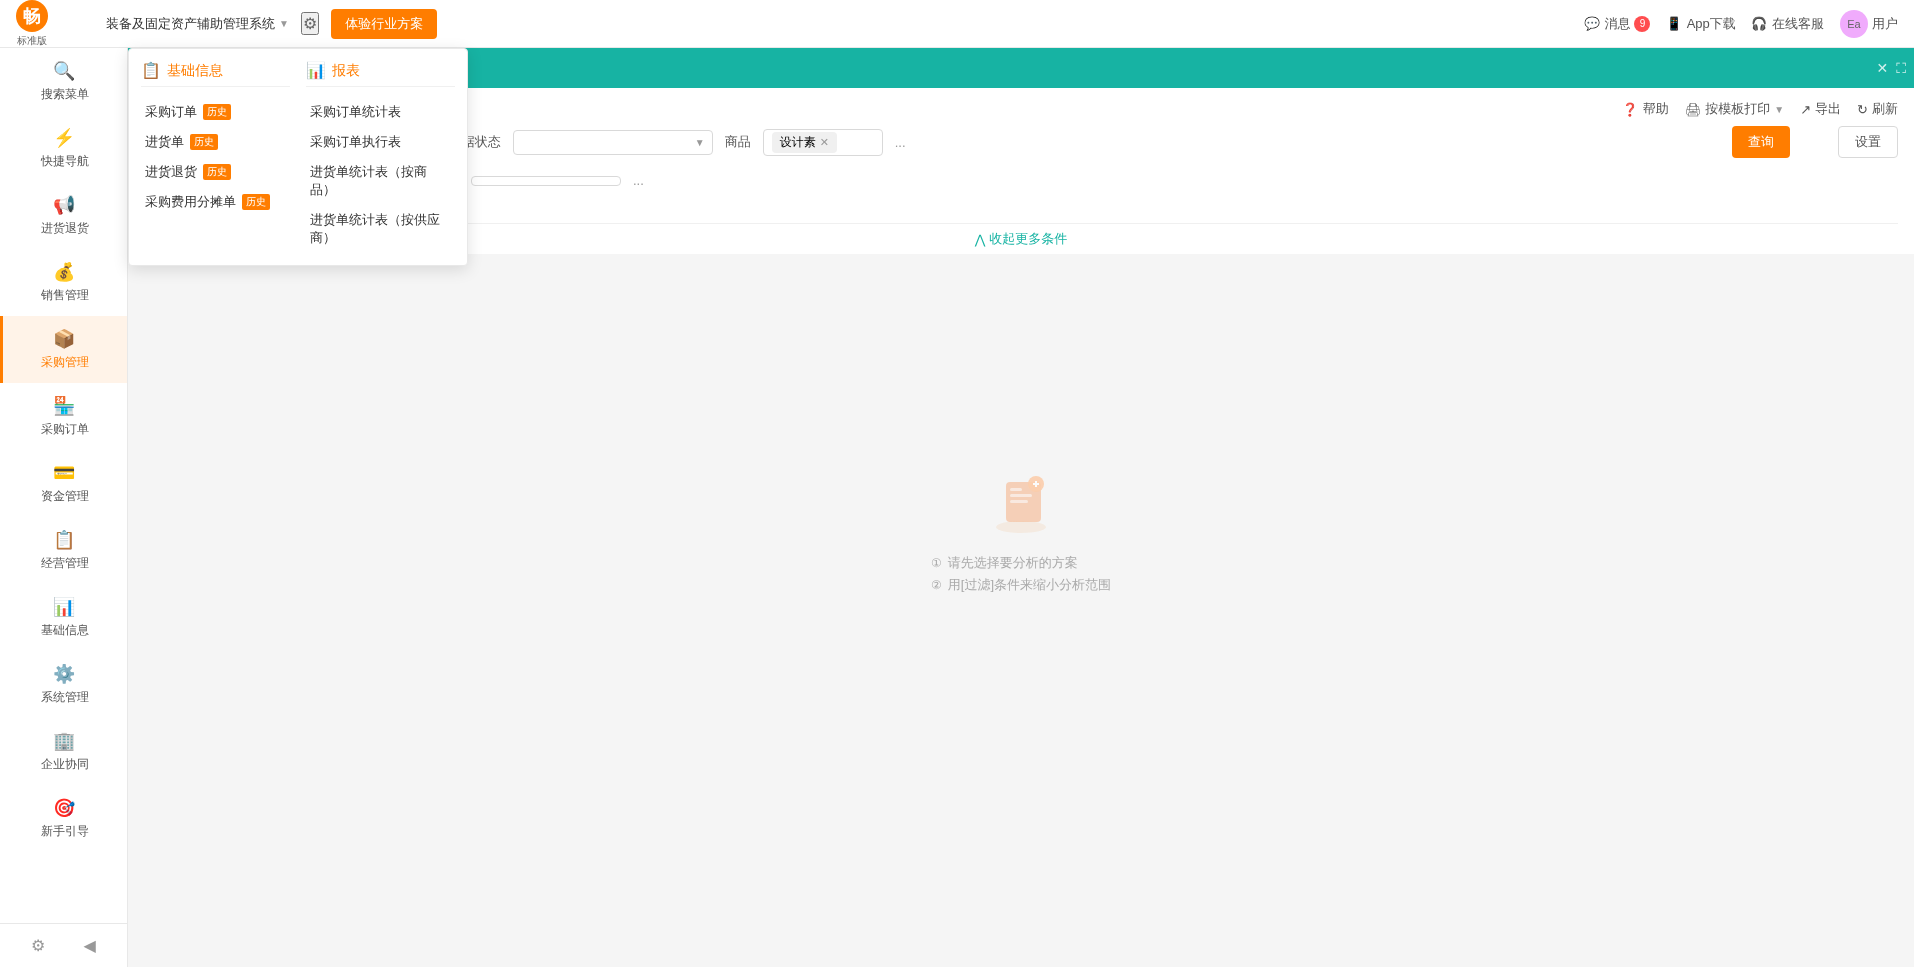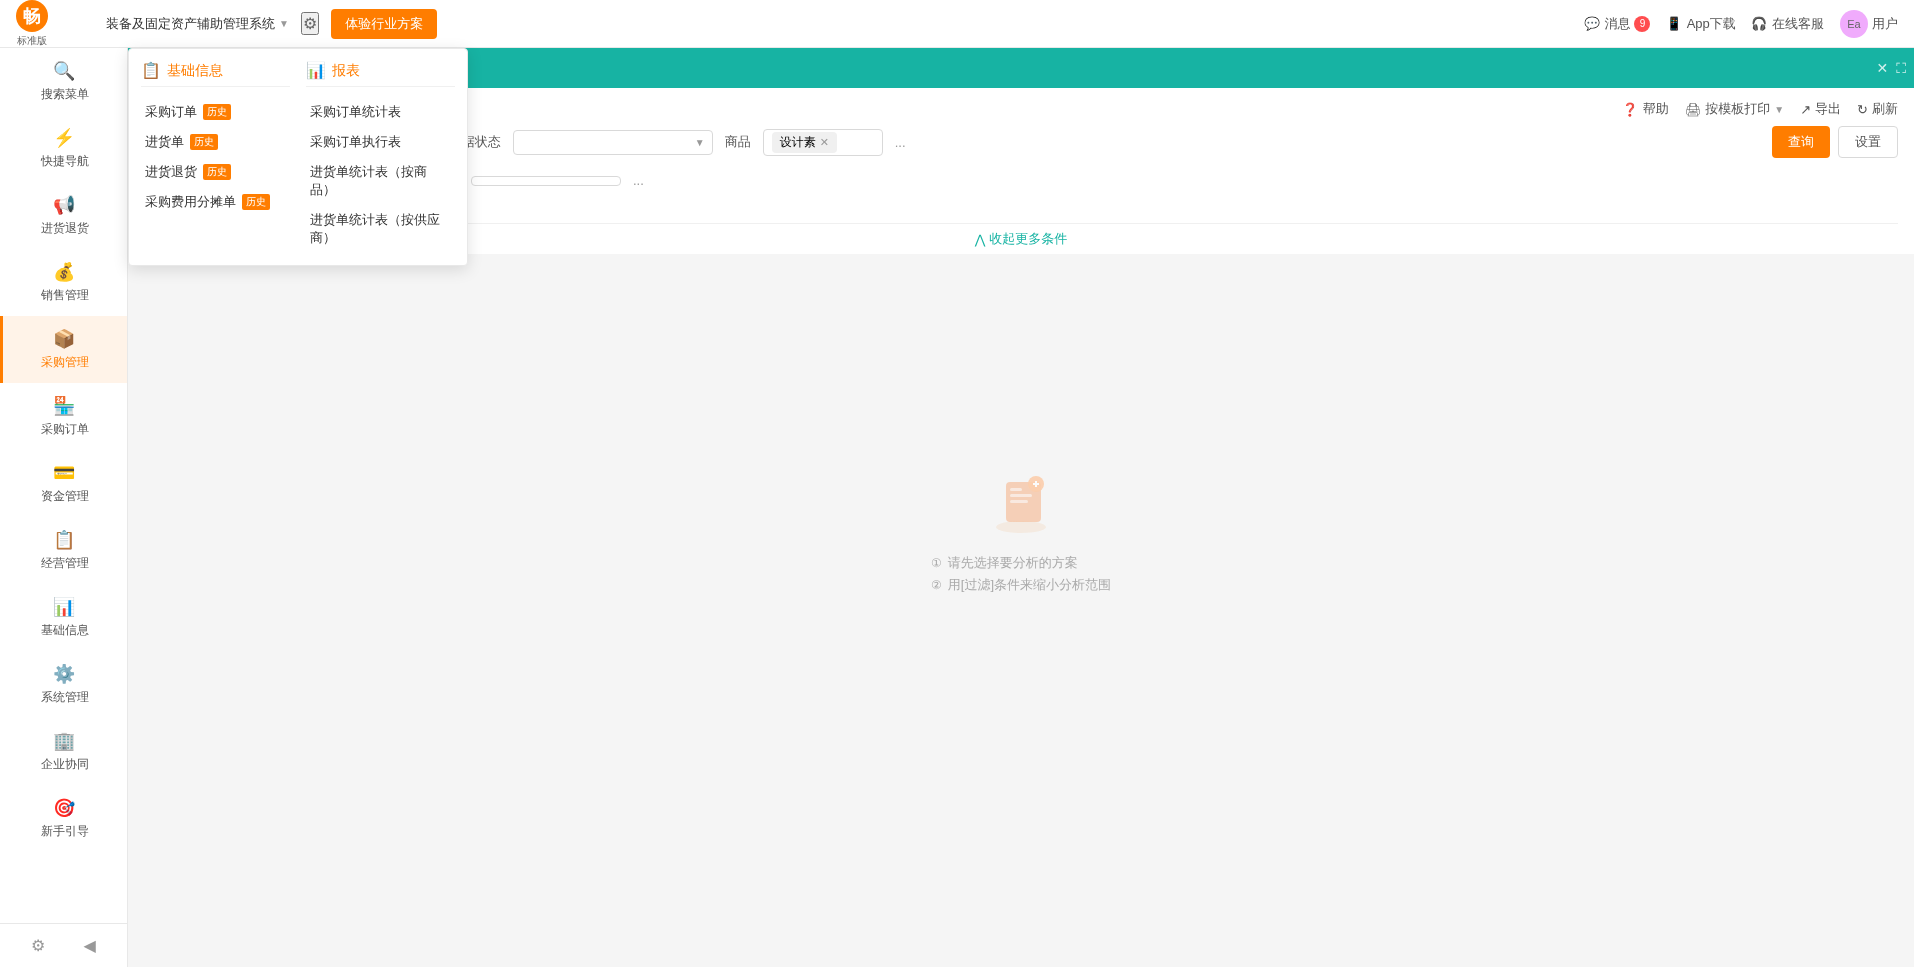--- a/index.html
+++ b/index.html
@@ -42,21 +42,21 @@
     .tab-item.active-tab { background: #fff; color: #17b3a3; border-radius: 4px 4px 0 0; }
     .tab-close { font-size: 10px; color: #999; cursor: pointer; }
     .tab-bar-right { margin-left: auto; display: flex; align-items: center; gap: 8px; color: white; font-size: 16px; }
     .filter-row { display: flex; align-items: center; gap: 12px; margin-bottom: 10px; flex-wrap: wrap; }
     .filter-label { color: #555; font-size: 13px; white-space: nowrap; }
     .filter-input { border: 1px solid #d9d9d9; border-radius: 4px; padding: 4px 8px; font-size: 13px; color: #333; }
     .filter-select { border: 1px solid #d9d9d9; border-radius: 4px; padding: 4px 24px 4px 8px; font-size: 13px; color: #333; background: white; appearance: none; cursor: pointer; min-width: 120px; }
     .filter-tag { background: #f0f0f0; border-radius: 4px; padding: 2px 8px; font-size: 12px; display: flex; align-items: center; gap: 4px; }
     .filter-tag-close { color: #999; cursor: pointer; font-size: 11px; }
     .btn-query { background: #ff7d00; color: white; border: none; padding: 6px 16px; border-radius: 4px; cursor: pointer; font-size: 13px; }
-    .btn-settings { background: white; color: #555; border: 1px solid #d9d9d9; padding: 6px 16px; border-radius: 4px; cursor: pointer; font-size: 13px; }
+    .btn-settings { background: white; color: #555; border: 1px solid #d9d9d9; padding: 6px 16px; border-radius: 4px; cursor: pointer; font-size: 13px; margin-left: 40px; }
     .toolbar-btn { display: flex; align-items: center; gap: 4px; color: #555; font-size: 13px; cursor: pointer; }
     .collapse-btn { color: #17b3a3; font-size: 13px; cursor: pointer; display: flex; align-items: center; gap: 4px; }
     .more-btn { color: #999; font-size: 13px; cursor: pointer; }
     .dropdown-menu { position: absolute; top: 48px; left: 128px; background: white; border: 1px solid #e8e8e8; border-radius: 4px; box-shadow: 0 4px 16px rgba(0,0,0,0.12); z-index: 300; width: 340px; padding: 12px; display: flex; gap: 16px; }
     .dropdown-col { flex: 1; }
     .dropdown-col-title { display: flex; align-items: center; gap: 6px; color: #ff7d00; font-size: 14px; font-weight: 500; margin-bottom: 10px; padding-bottom: 6px; border-bottom: 1px solid #f0f0f0; }
     .dropdown-col-title-icon { font-size: 16px; }
     .dropdown-menu-item { display: flex; align-items: center; gap: 6px; padding: 6px 4px; cursor: pointer; color: #333; font-size: 13px; border-radius: 4px; }
     .history-badge { background: #ff7d00; color: white; font-size: 10px; padding: 1px 4px; border-radius: 2px; }
 

